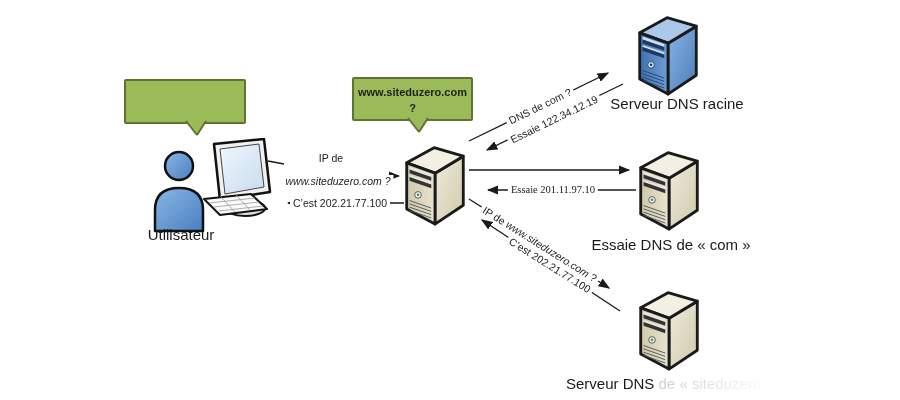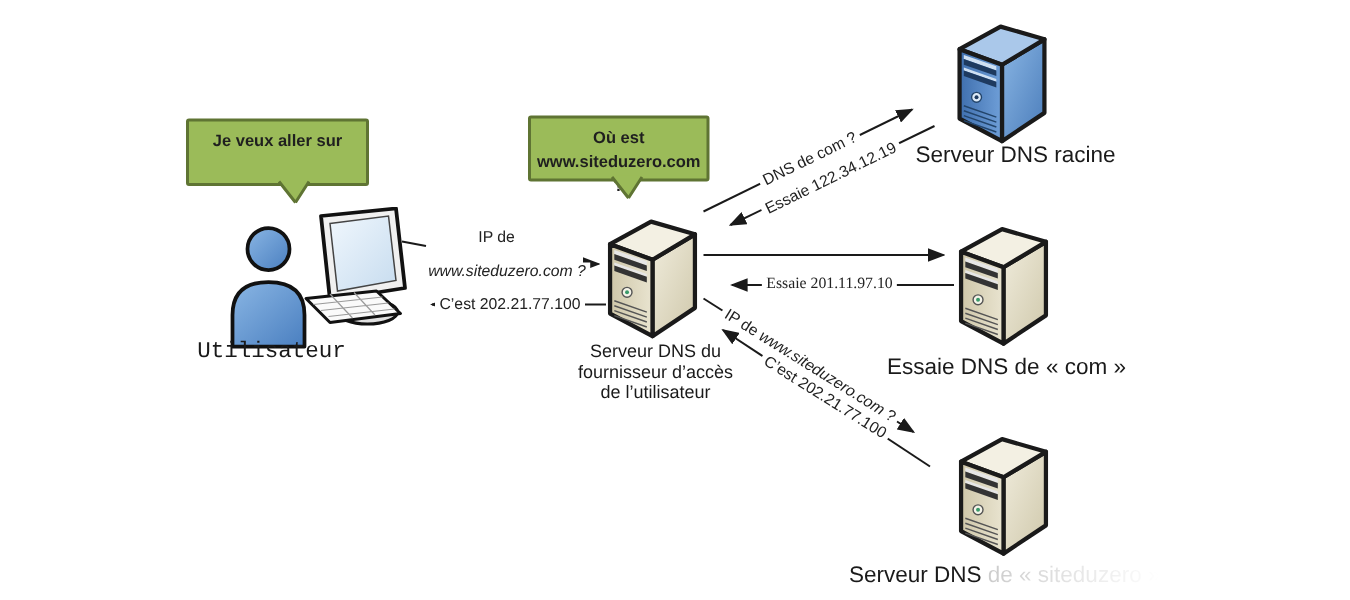--- a/index.html
+++ b/index.html
@@ -66,29 +66,27 @@
       <line x1="469" y1="141" x2="608" y2="73" marker-end="url(#ah)"></line>
       <line x1="623" y1="84" x2="487" y2="150" marker-end="url(#ah)"></line>
       <line x1="469" y1="170" x2="629" y2="170" marker-end="url(#ah)"></line>
       <line x1="636" y1="190" x2="488" y2="190" marker-end="url(#ah)"></line>
       <line x1="469" y1="199" x2="609" y2="288" marker-end="url(#ah)"></line>
       <line x1="620" y1="311" x2="482" y2="220" marker-end="url(#ah)"></line>
     </g>
   </svg>
 
   <div class="bubble" style="left:124px;top:79px;width:122px;height:45px;">
-    <div>Je veux aller sur</div>
   </div>
   <svg class="tail" style="left:185px;top:120px;" width="22" height="16" viewBox="0 0 22 16">
     <path d="M1,0 L21,0 L12,15 Z" fill="#9bbb59"></path>
     <path d="M1,1 L12,15 M21,1 L12,15" stroke="#5f7433" stroke-width="2" fill="none"></path>
   </svg>
 
   <div class="bubble" style="left:352px;top:77px;width:121px;height:44px;">
-    <div>Où est</div>
     <div>www.siteduzero.com ?</div>
   </div>
   <svg class="tail" style="left:407px;top:117px;" width="22" height="16" viewBox="0 0 22 16">
     <path d="M1,0 L21,0 L12,15 Z" fill="#9bbb59"></path>
     <path d="M1,1 L12,15 M21,1 L12,15" stroke="#5f7433" stroke-width="2" fill="none"></path>
   </svg>
 
   <svg class="abs" style="left:146px;top:138px;" width="140" height="96" viewBox="0 0 140 96">
     <g>
       <circle cx="33" cy="28" r="14" fill="url(#gPers)" stroke="#111" stroke-width="2.5"></circle>
@@ -150,27 +148,22 @@
     <polygon points="5,23 35,34 35,88 5,72" fill="url(#gTanF)" stroke="#1a1a1a" stroke-width="3" stroke-linejoin="round"></polygon>
     <polygon points="8,27 31,35 31,38 8,30" fill="#e6e6e6"></polygon>
     <polygon points="8,30 31,38 31,42 8,34" fill="#333"></polygon>
     <polygon points="8,36 31,44 31,46 8,38" fill="#e6e6e6"></polygon>
     <polygon points="8,38 31,46 31,50 8,42" fill="#333"></polygon>
     <circle cx="17" cy="57" r="3.5" fill="#f5f3e8" stroke="#555" stroke-width="1"></circle>
     <circle cx="17" cy="57" r="1.4" fill="#3a9a6a"></circle>
     <path d="M8,63 L31,71 M8,66.5 L31,74.5 M8,70 L31,78 M8,73.5 L31,81.5" stroke="#555" stroke-width="1" fill="none"></path>
   </svg>
 
-  <div class="node-label ctr" style="left:181px;top:226px;font-family:Liberation Mono, monospace;">Utilisateur</div>
+  <div class="node-label ctr" style="left:181px;top:226px;">Utilisateur</div>
 
-  <div class="node-label ctr resolver-label" style="left:437px;top:228px;">
-    <div>Serveur DNS du</div>
-    <div>fournisseur d’accès</div>
-    <div>de l’utilisateur</div>
-  </div>
 
   <div class="node-label ctr" style="left:677px;top:95px;">Serveur DNS racine</div>
 
   <div class="node-label ctr" style="left:671px;top:236px;">Essaie DNS de « com »</div>
 
   <div class="node-label" style="left:566px;top:375px;">
     <span>Serveur DNS</span>
     <span class="faded">de « siteduzero »</span>
   </div>
 

